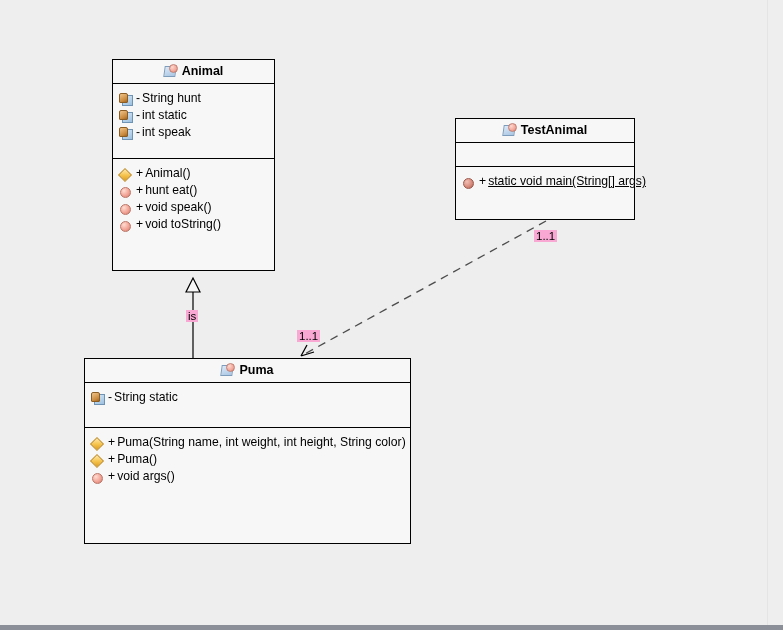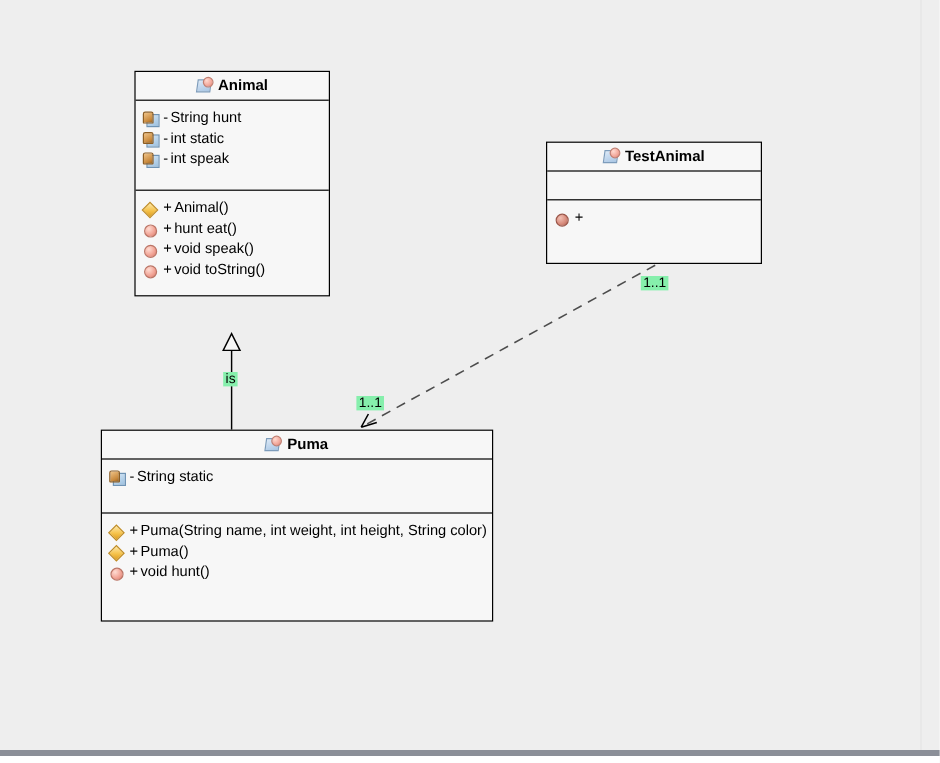--- a/index.html
+++ b/index.html
@@ -163,31 +163,31 @@
   #connectors {
     position: absolute;
     left: 0; top: 0;
     width: 783px; height: 636px;
     pointer-events: none;
   }
   .edge-label {
     position: absolute;
     font-size: 11.5px;
     color: #000;
-    background: #86efac;
+    background: #f9a8d4;
     padding: 0 2px;
     white-space: nowrap;
   }
 </style>
 </head>
 <body>
 
 <div id="canvas">
 
-  <div class="uml-class" style="left:112px; top:59px; width:163px; height:188px;">
+  <div class="uml-class" style="left:112px; top:59px; width:163px; height:212px;">
     <div class="uml-header">
       <span class="ico ico-class">
         <span class="sheet"></span><span class="ball"></span>
       </span><span>Animal</span>
     </div>
     <div class="uml-compartment bordered" style="height:75px;">
       <div class="uml-row">
         <span class="ico ico-field">
             <span class="box"></span>
             <span class="pin"></span>
@@ -250,25 +250,26 @@
         <span class="sheet"></span><span class="ball"></span>
       </span><span>TestAnimal</span>
     </div>
     <div class="uml-compartment bordered" style="height:24px;"></div>
     <div class="uml-compartment">
       <div class="uml-row">
         <span class="ico ico-method dark">
             <span class="circ"></span>
           </span>
         <span class="vis">+</span>
+        <span class="member-underline">static void main(String[] args)</span>
       </div>
     </div>
   </div>
 
-  <div class="uml-class" style="left:84px; top:358px; width:327px; height:160px;">
+  <div class="uml-class" style="left:84px; top:358px; width:327px; height:186px;">
     <div class="uml-header">
       <span class="ico ico-class">
         <span class="sheet"></span><span class="ball"></span>
       </span><span>Puma</span>
     </div>
     <div class="uml-compartment bordered" style="height:45px;">
       <div class="uml-row">
         <span class="ico ico-field">
             <span class="box"></span>
             <span class="pin"></span>
@@ -290,21 +291,21 @@
             <span class="dia"></span>
           </span>
         <span class="vis">+</span>
         <span>Puma()</span>
       </div>
       <div class="uml-row">
         <span class="ico ico-method">
             <span class="circ"></span>
           </span>
         <span class="vis">+</span>
-        <span>void hunt()</span>
+        <span>void args()</span>
       </div>
     </div>
   </div>
 
   <svg id="connectors" viewBox="0 0 783 636" xmlns="http://www.w3.org/2000/svg">
 
     <g>
       <line x1="193" y1="358" x2="193" y2="292" stroke="#000000" stroke-width="1.2"></line>
       <polygon points="193,278 186,292 200,292" fill="#f7f7f7" stroke="#000000" stroke-width="1.2"></polygon>
     </g>

